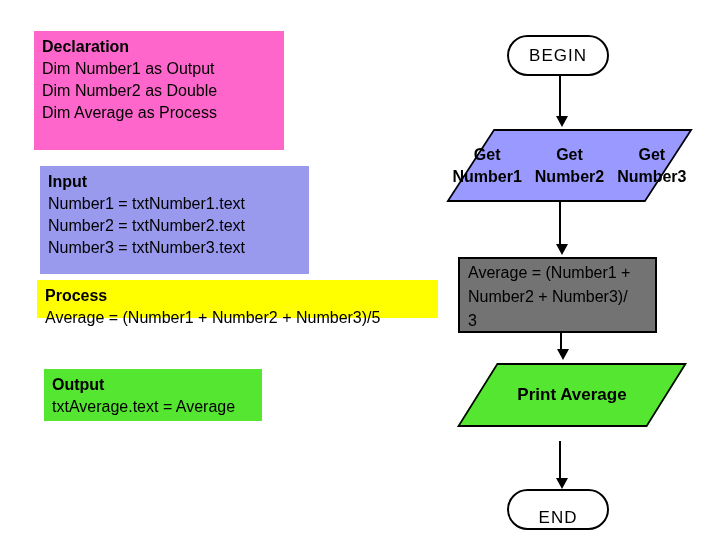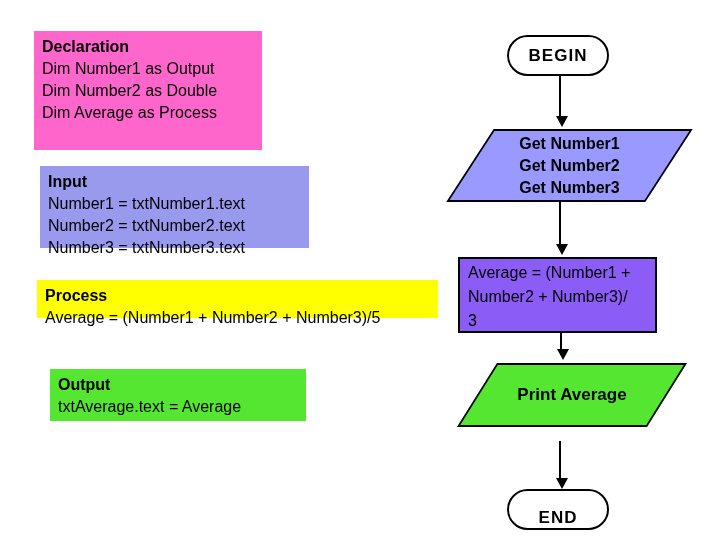--- a/index.html
+++ b/index.html
@@ -19,38 +19,38 @@
   
   .note {
     position: absolute;
     box-sizing: border-box;
     padding: 5px 8px 0 8px;
     font-size: 16px;
     line-height: 22px;
     white-space: nowrap;
   }
   .note .note-title { font-weight: bold; }
-  #note-declaration { left: 34px;  top: 31px;  width: 228px; height: 119px; }
-  #note-input       { left: 40px;  top: 166px; width: 269px; height: 82px;  }
+  #note-declaration { left: 34px;  top: 31px;  width: 250px; height: 119px; }
+  #note-input       { left: 40px;  top: 166px; width: 269px; height: 108px;  }
   #note-process     { left: 37px;  top: 280px; width: 401px; height: 38px;  }
-  #note-output      { left: 50px;  top: 369px; width: 256px; height: 52px;  }
+  #note-output      { left: 44px;  top: 369px; width: 218px; height: 52px;  }
 
   
   .terminator {
     position: absolute;
     box-sizing: border-box;
     width: 102px;
     height: 41px;
     background: #ffffff;
     border: 2px solid #000000;
     border-radius: 21px;
     display: flex;
     align-items: center;
     justify-content: center;
-    font-weight: bold;
+    font-weight: normal;
     font-size: 17px;
     letter-spacing: 1px;
   }
   #begin-terminator { left: 507px; top: 35px; }
   #end-terminator   { left: 507px; top: 489px; align-items: flex-end; }
 
   .parallelogram { position: absolute; }
   .para-bg {
     position: absolute;
     top: 0; bottom: 0;
@@ -59,21 +59,21 @@
   }
   #input-parallelogram { left: 446px; top: 129px; width: 247px; height: 73px; }
   #input-parallelogram .para-bg { left: 24px; right: 24px; transform: skewX(-33deg); }
   #print-parallelogram { left: 452px; top: 363px; width: 240px; height: 64px; }
   #print-parallelogram .para-bg { left: 25px; right: 25px; transform: skewX(-32deg); }
 
   .para-text {
     position: absolute;
     left: 0; top: 0; right: 0; bottom: 0;
     display: flex;
-    flex-direction: column;
+    flex-direction: row;
     align-items: center;
     justify-content: center;
     font-weight: bold;
     font-size: 16px;
     line-height: 22px;
     text-align: center;
   }
   #print-parallelogram .para-text { font-size: 17px; }
 
   .process-box {
@@ -148,21 +148,21 @@
     <div class="para-bg" style="background-color: rgb(153, 153, 255);"></div>
     <div class="para-text">
       <div>Get Number1</div>
       <div>Get Number2</div>
       <div>Get Number3</div>
     </div>
   </div>
 
   <div class="flow-arrow" id="flow-arrow-2"></div>
 
-  <div class="process-box" id="average-process-box" style="background-color: #8b5cf6;">
+  <div class="process-box" id="average-process-box" style="background-color: #737373;">
     <div>Average = (Number1 +</div>
     <div>Number2 + Number3)/</div>
     <div>3</div>
   </div>
 
   <div class="flow-arrow" id="flow-arrow-3"></div>
 
   <div class="parallelogram" id="print-parallelogram">
     <div class="para-bg" style="background-color: rgb(85, 230, 50);"></div>
     <div class="para-text">

